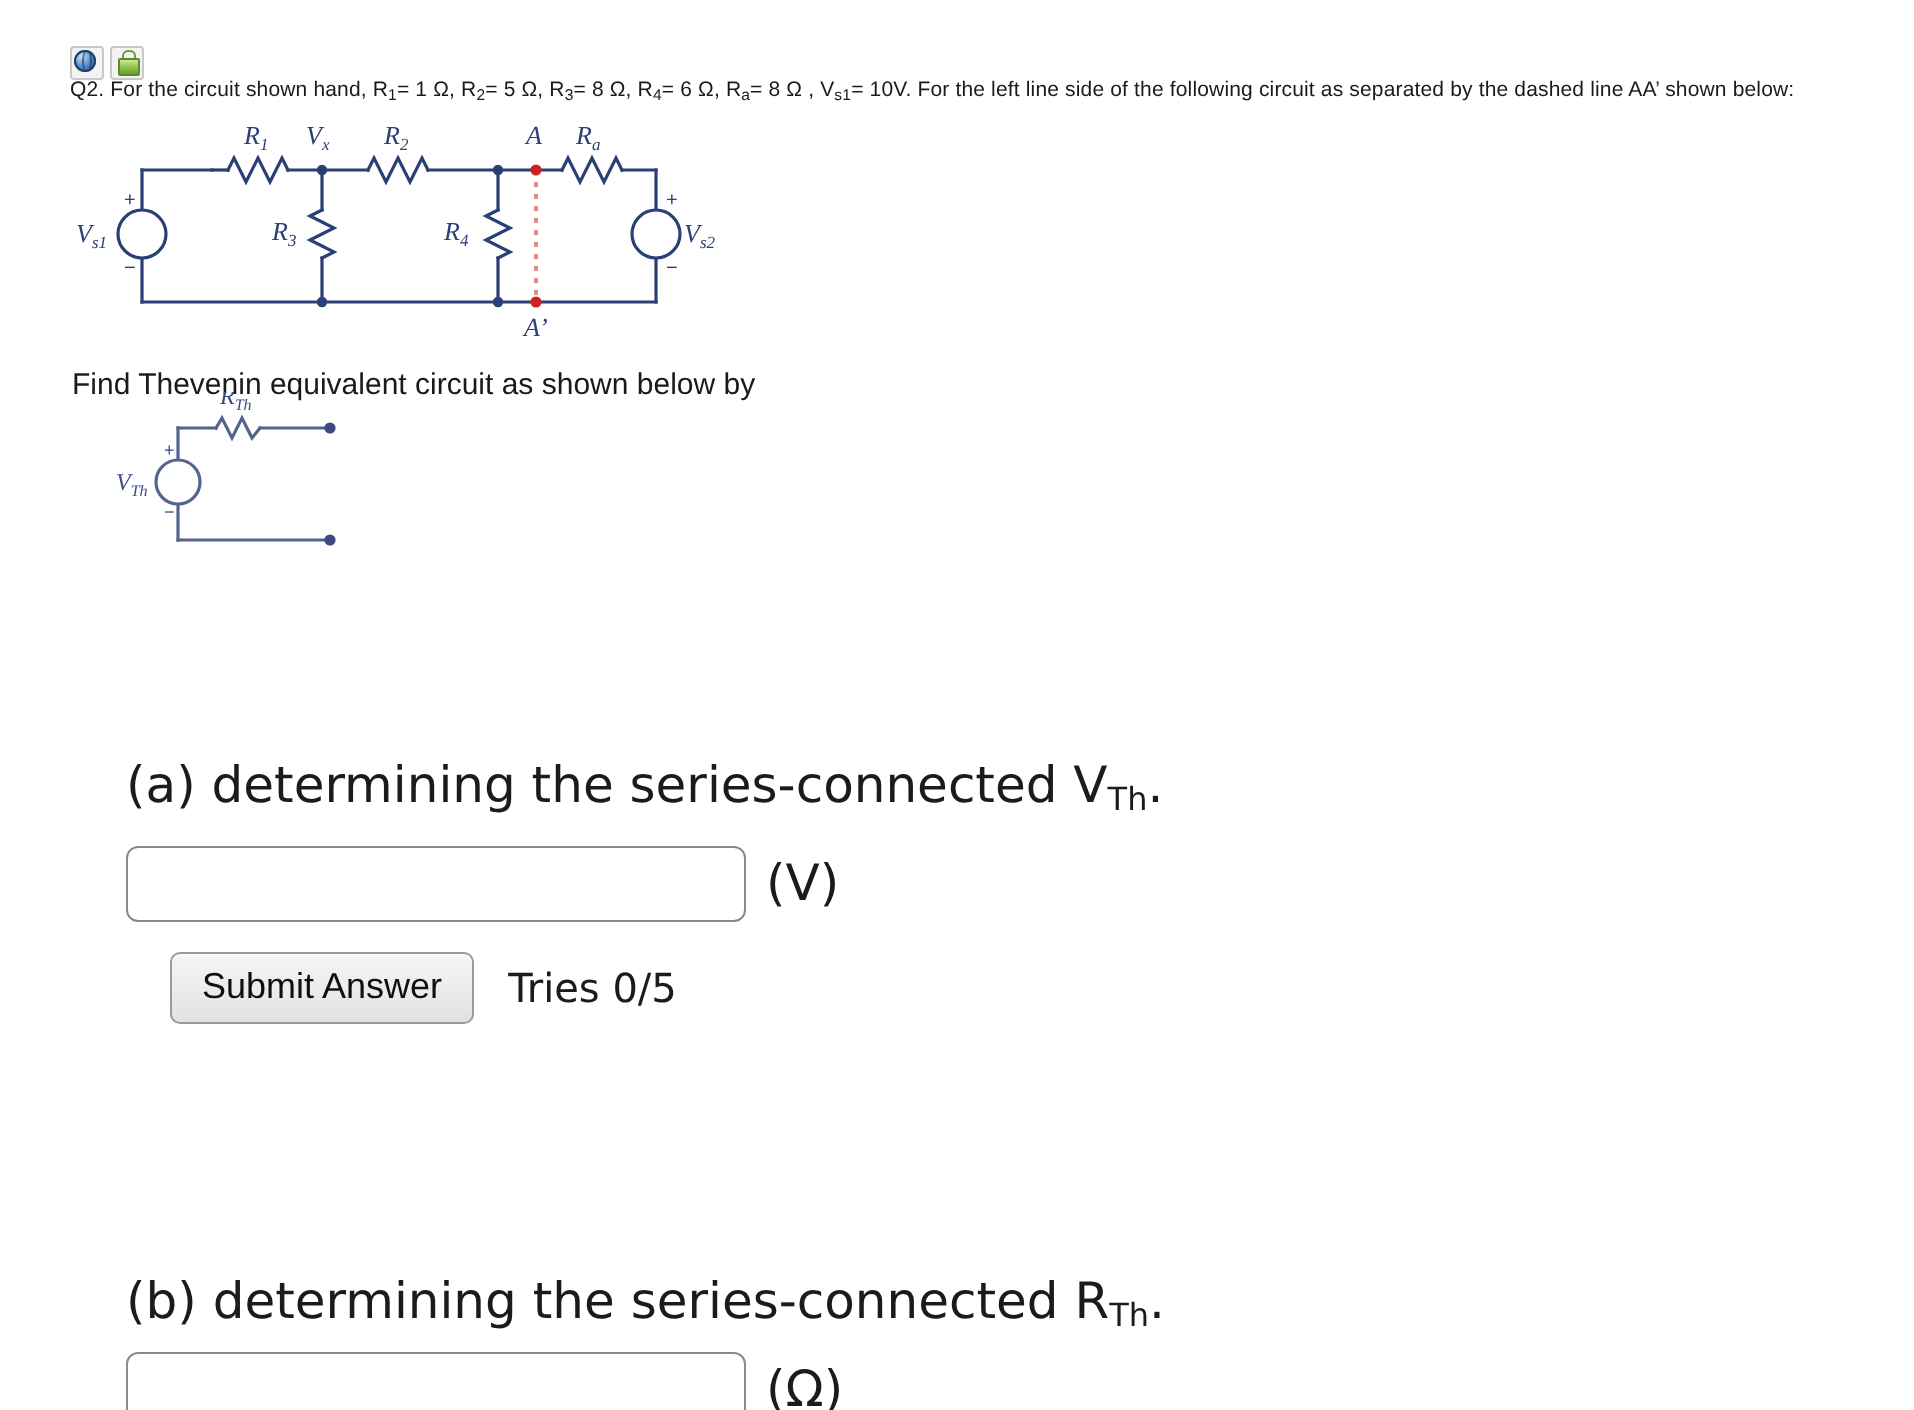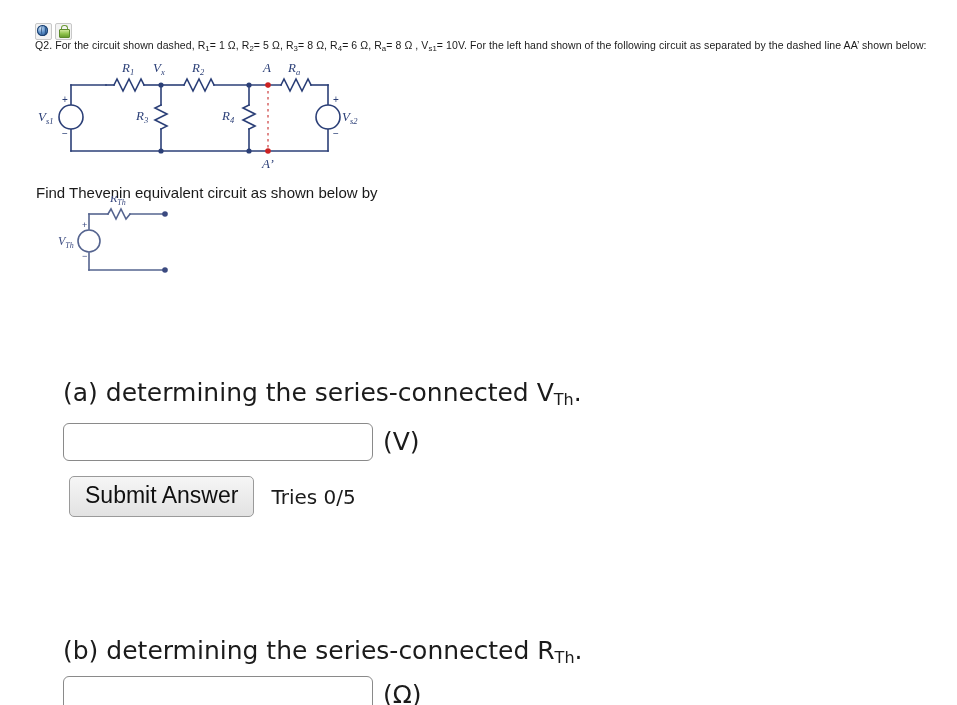--- a/index.html
+++ b/index.html
@@ -175,29 +175,30 @@
   .submit-row {
     position: absolute;
     left: 69px;
     top: 476px;
     display: flex;
     align-items: center;
     gap: 17px;
   }
   .submit-button {
     font-family: "Liberation Sans", sans-serif;
-    font-size: 23px;
+    font-size: 18px;
     line-height: 1;
     padding: 7px 15px 9px 15px;
     background: linear-gradient(180deg, #f6f6f6 0%, #ebebeb 55%, #e2e2e2 100%);
     border: 1px solid #9a9a9a;
     border-radius: 5px;
     color: #101010;
     cursor: pointer;
     white-space: nowrap;
+    margin-left: 16px;
   }
   .tries-label {
     font-size: 20px;
     line-height: 30px;
     color: #1b1b1b;
     font-family: "DejaVu Sans", sans-serif;
     white-space: nowrap;
   }
 </style>
 </head>
@@ -209,21 +210,21 @@
   </div>
   <div class="mini-icon">
     <span class="lock-glyph">
       <span class="shackle"></span>
       <span class="body"></span>
     </span>
   </div>
 </div>
 
 <div class="question-line">
-  <span>Q2. For the circuit shown dashed, R</span><sub>1</sub><span>= 1 Ω, R</span><sub>2</sub><span>= 5 Ω, R</span><sub>3</sub><span>= 8 Ω, R</span><sub>4</sub><span>= 6 Ω, R</span><sub>a</sub><span>= 8 Ω , V</span><sub>s1</sub><span>= 10V. For the left hand shown of the following circuit as separated by the dashed line AA’ shown below:</span>
+  <span>Q2. For the circuit shown hand, R</span><sub>1</sub><span>= 1 Ω, R</span><sub>2</sub><span>= 5 Ω, R</span><sub>3</sub><span>= 8 Ω, R</span><sub>4</sub><span>= 6 Ω, R</span><sub>a</sub><span>= 8 Ω , V</span><sub>s1</sub><span>= 10V. For the left line side of the following circuit as separated by the dashed line AA’ shown below:</span>
 </div>
 
 <div class="circuit-main">
   <svg width="330" height="120" viewBox="0 0 330 120" xmlns="http://www.w3.org/2000/svg">
     <g fill="none" stroke="#2b3f77" stroke-width="1.6" stroke-linecap="square">
 
       <path d="M35 30 L70 30"></path>
       <path d="M35 30 L35 50"></path>
       <path d="M35 74 L35 96"></path>
       <path d="M35 96 L125 96"></path>

